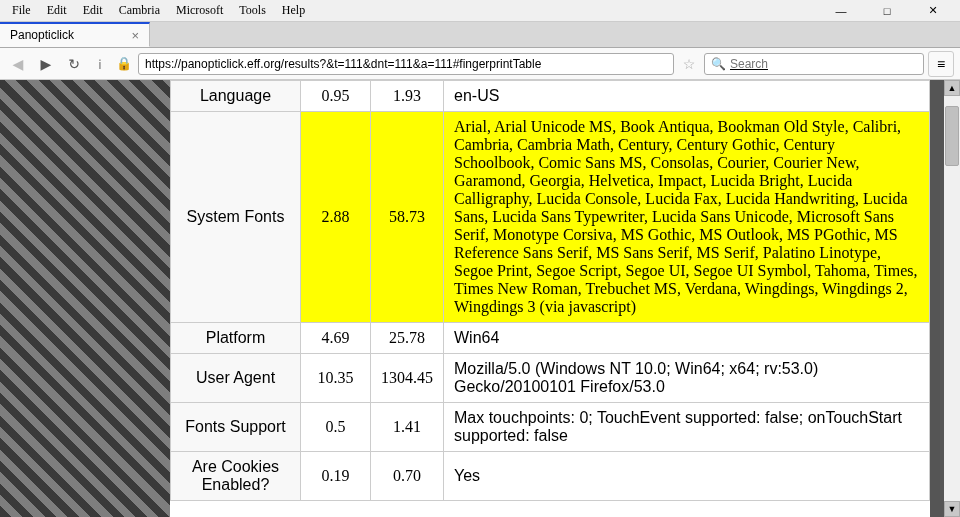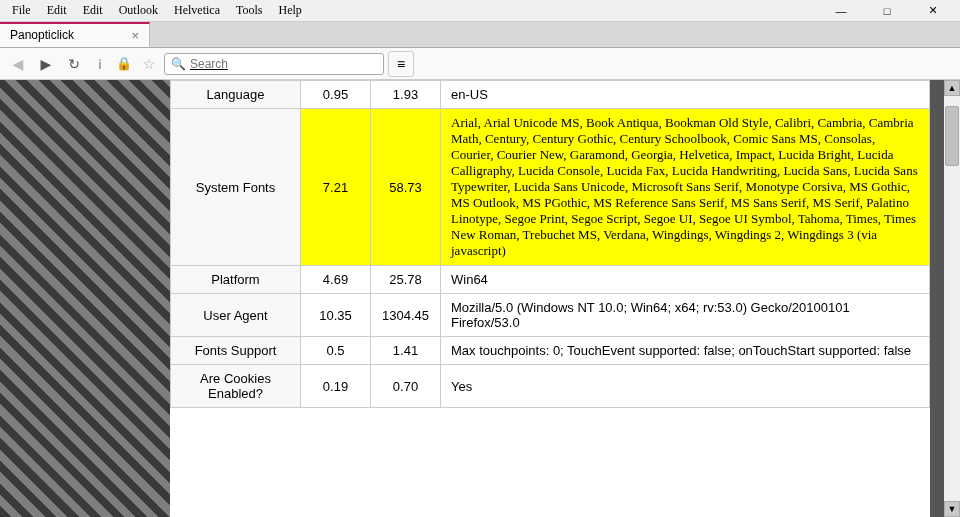--- a/index.html
+++ b/index.html
@@ -104,21 +104,21 @@
       background: #e8e8e8;
       border-right: 1px solid #bbb;
       font-size: 12px;
       cursor: pointer;
       gap: 6px;
       min-width: 150px;
       border-top: 2px solid transparent;
     }
     .tab.active {
       background: #f9f9f9;
-      border-top: 2px solid #be185d;
+      border-top: 2px solid #1d4ed8;
       border-bottom: 1px solid #f9f9f9;
     }
     .tab-close {
       font-size: 13px; color: #777; cursor: pointer; margin-left: auto;
     }
     .window-controls {
       margin-left: auto;
       display: flex;
       align-items: center;
     }
@@ -190,35 +190,36 @@
       background: white;
       overflow-y: auto;
       overflow-x: hidden;
       padding: 0 0 20px 0;
     }
 
     
     .results-table {
       width: 100%;
       border-collapse: collapse;
-      font-size: 13px;
+      font-size: 16px;
     }
     .results-table td {
       border: 1px solid #ccc;
       padding: 6px 10px;
       text-align: center;
       vertical-align: middle;
     }
     .results-table .col-name {
       width: 130px;
       background: #f8f8f8;
       font-weight: normal;
     }
     .results-table .col-num {
       width: 70px;
+      font-family: Liberation Serif, serif;
     }
     .results-table .col-val {
       text-align: left;
     }
     .highlight-row td {
       background: #ffff00;
     }
     .highlight-row td.col-val {
       background: #ffff00;
       text-align: left;
@@ -246,22 +247,22 @@
       letter-spacing: 1px;
     }
   </style>
 </head>
 <body>
 
 <div class="menubar">
   <span class="menubar-item">File</span>
   <span class="menubar-item">Edit</span>
   <span class="menubar-item">Edit</span>
-  <span class="menubar-item">Outlook</span>
-  <span class="menubar-item">Helvetica</span>
+  <span class="menubar-item">Cambria</span>
+  <span class="menubar-item">Microsoft</span>
   <span class="menubar-item">Tools</span>
   <span class="menubar-item">Help</span>
   <div class="window-controls">
     <button class="wc-btn">—</button>
     <button class="wc-btn">□</button>
     <button class="wc-btn close">✕</button>
   </div>
 </div>
 
 <div class="tabbar">
@@ -270,20 +271,21 @@
     <span class="tab-close">×</span>
   </div>
 </div>
 
 <div class="navbar">
   <button class="nav-btn disabled">◀</button>
   <button class="nav-btn">▶</button>
   <button class="nav-btn">↻</button>
   <span class="info-icon">ℹ</span>
   <span class="lock-icon">🔒</span>
+  <input class="url-bar" type="text" value="https://panopticlick.eff.org/results?&amp;t=111&amp;dnt=111&amp;a=111#fingerprintTable" style="">
   <button class="star-btn">☆</button>
   <div class="search-box">
     <span>🔍</span>
     <input type="text" placeholder="Search" style="">
   </div>
   <button class="menu-btn">≡</button>
 </div>
 
 <div class="main-content">
 
@@ -295,21 +297,21 @@
     <table class="results-table">
       <tbody id="table-body">
       <tr class="normal-row">
     <td class="col-name">Language</td>
     <td class="col-num">0.95</td>
     <td class="col-num">1.93</td>
     <td class="col-val">en-US</td>
   </tr>
           <tr class="highlight-row">
     <td class="col-name">System Fonts</td>
-    <td class="col-num">7.21</td>
+    <td class="col-num">2.88</td>
     <td class="col-num">58.73</td>
     <td class="col-val">Arial, Arial Unicode MS, Book Antiqua, Bookman Old Style, Calibri, Cambria, Cambria Math, Century, Century Gothic, Century Schoolbook, Comic Sans MS, Consolas, Courier, Courier New, Garamond, Georgia, Helvetica, Impact, Lucida Bright, Lucida Calligraphy, Lucida Console, Lucida Fax, Lucida Handwriting, Lucida Sans, Lucida Sans Typewriter, Lucida Sans Unicode, Microsoft Sans Serif, Monotype Corsiva, MS Gothic, MS Outlook, MS PGothic, MS Reference Sans Serif, MS Sans Serif, MS Serif, Palatino Linotype, Segoe Print, Segoe Script, Segoe UI, Segoe UI Symbol, Tahoma, Times, Times New Roman, Trebuchet MS, Verdana, Wingdings, Wingdings 2, Wingdings 3 (via javascript)</td>
   </tr>
           <tr class="normal-row">
     <td class="col-name">Platform</td>
     <td class="col-num">4.69</td>
     <td class="col-num">25.78</td>
     <td class="col-val">Win64</td>
   </tr>
           <tr class="normal-row">

